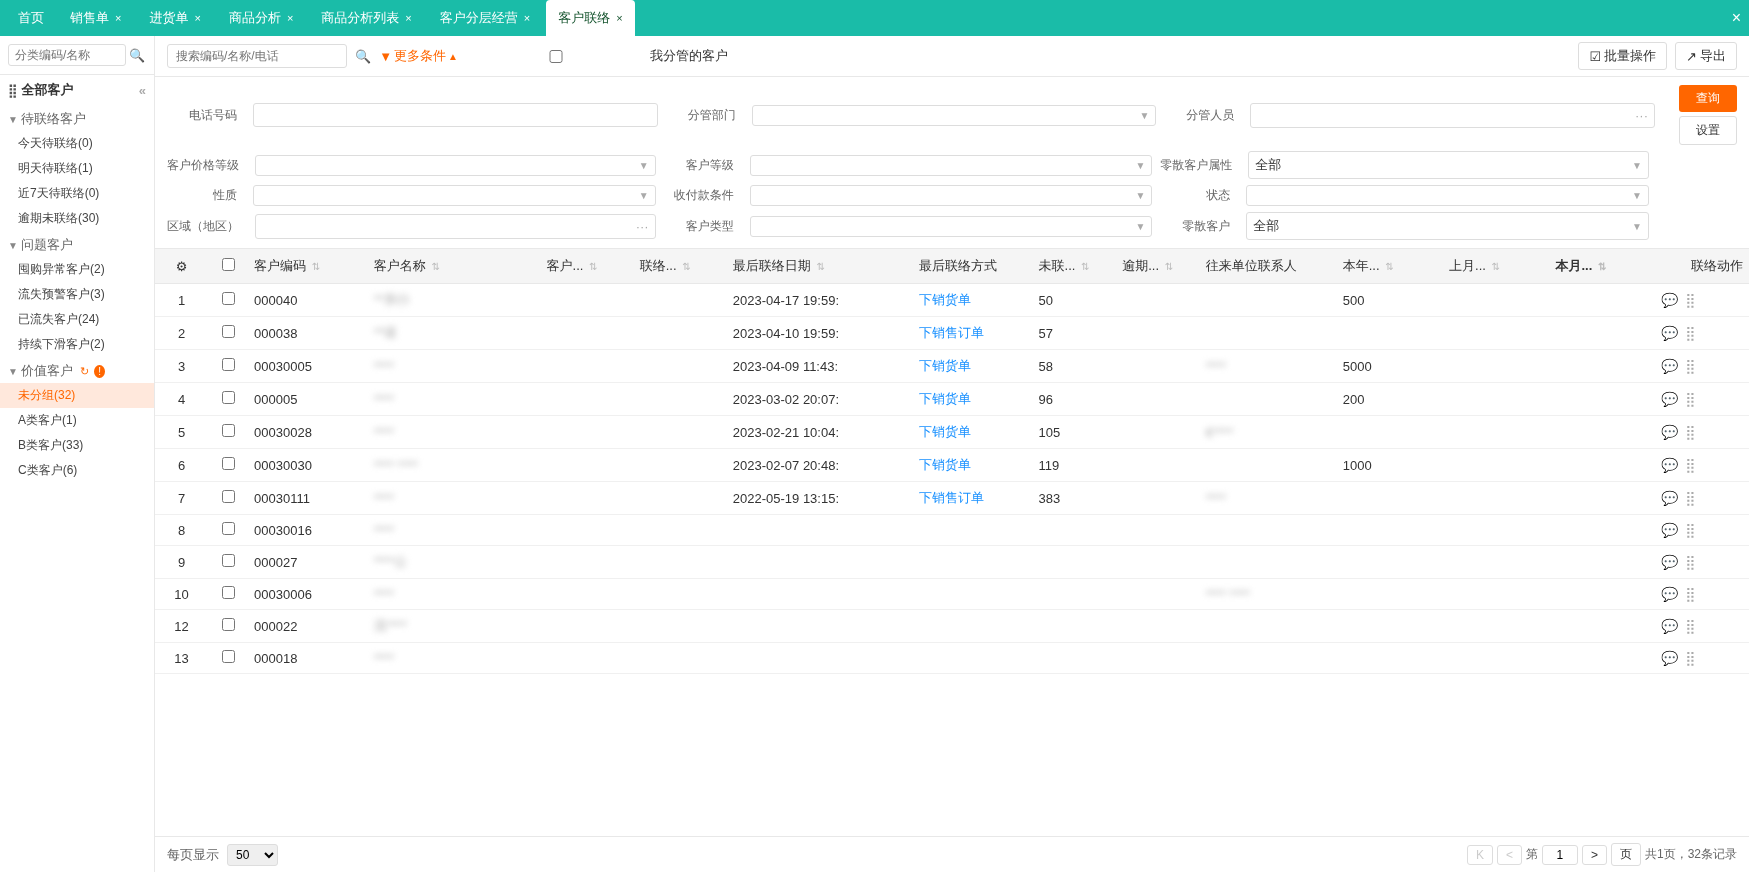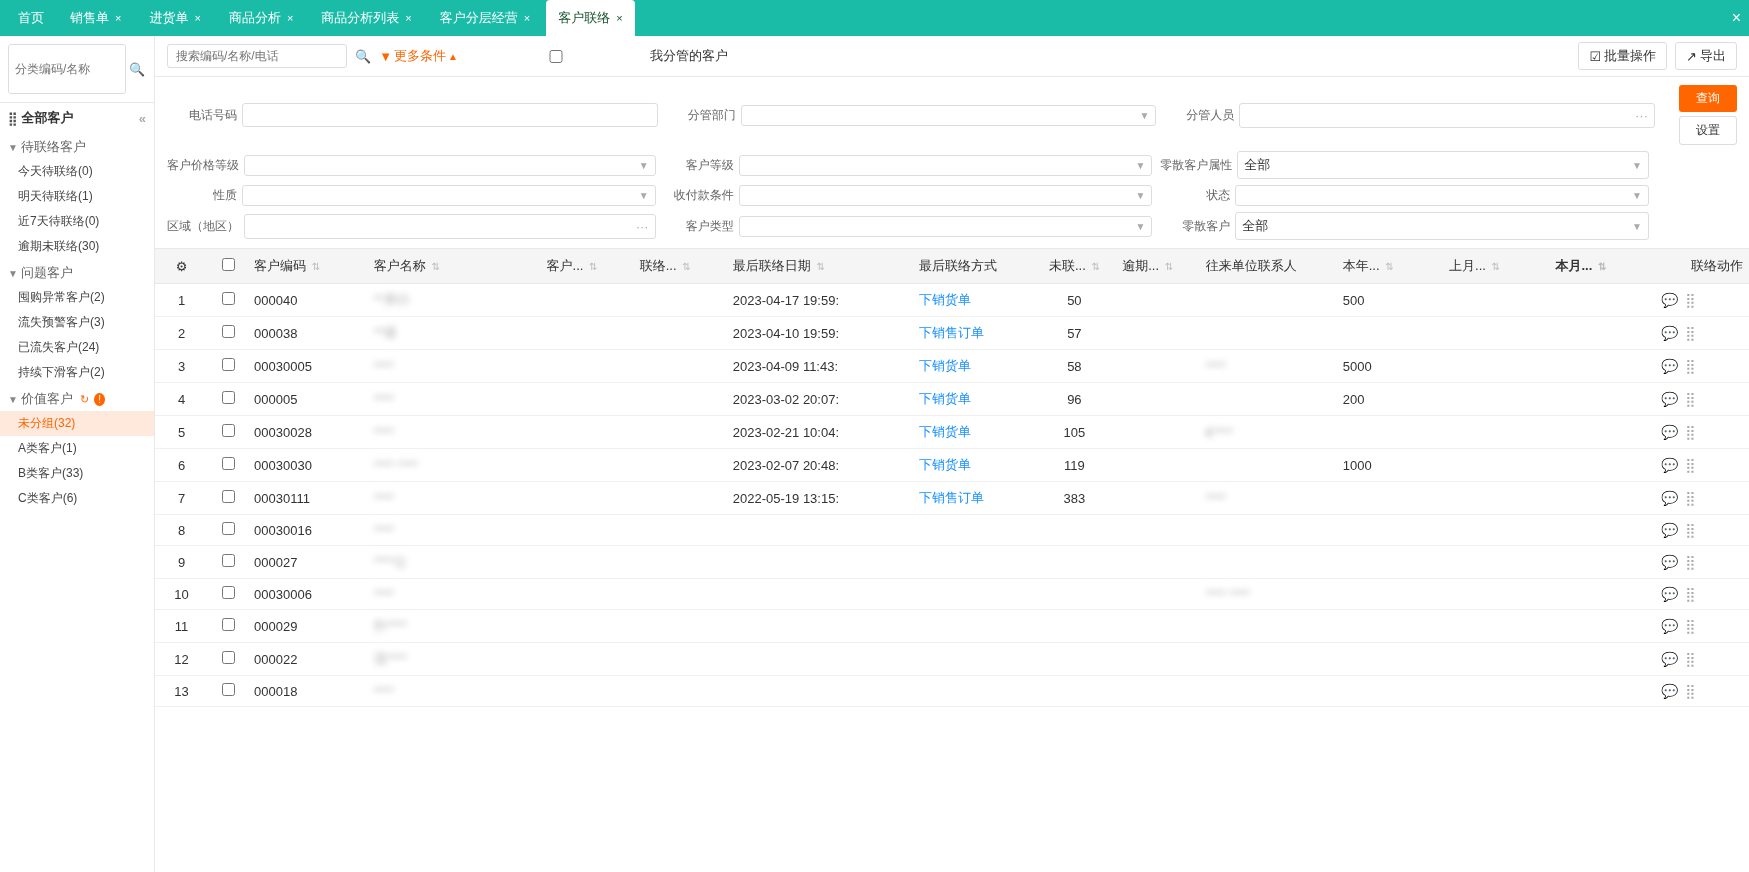--- a/index.html
+++ b/index.html
@@ -26,21 +26,21 @@
 
     
     .sidebar {
       width: 155px; min-width: 155px; background: #fff; border-right: 1px solid #e8e8e8;
       display: flex; flex-direction: column; overflow-y: auto;
     }
     .sidebar-search {
       padding: 8px; border-bottom: 1px solid #e8e8e8; display: flex; align-items: center; gap: 4px;
     }
     .sidebar-search input {
-      border: 1px solid #ddd; border-radius: 3px; padding: 17px 6px; width: 100%; font-size: 12px; color: #999;
+      border: 1px solid #ddd; border-radius: 3px; padding: 3px 6px; width: 100%; font-size: 12px; color: #999;
     }
     .sidebar-search .search-icon { color: #aaa; font-size: 13px; }
 
     .sidebar-section-title {
       display: flex; align-items: center; padding: 6px 8px; font-weight: bold; color: #333;
       cursor: pointer; gap: 4px;
     }
     .sidebar-section-title .grid-icon { color: #555; }
     .sidebar-section-title .collapse-arrow { margin-left: auto; color: #aaa; }
 
@@ -72,21 +72,21 @@
     .btn-batch { border: 1px solid #ddd; background: #fff; padding: 4px 10px; border-radius: 3px; cursor: pointer; font-size: 12px; color: #333; display: flex; align-items: center; gap: 3px; }
     .btn-export { border: 1px solid #ddd; background: #fff; padding: 4px 10px; border-radius: 3px; cursor: pointer; font-size: 12px; color: #333; display: flex; align-items: center; gap: 3px; }
 
     
     .adv-filter {
       background: #fff; border-bottom: 1px solid #e8e8e8; padding: 8px 12px;
     }
     .adv-filter-row { display: flex; align-items: center; gap: 8px; margin-bottom: 6px; }
     .adv-filter-row:last-child { margin-bottom: 0; }
     .filter-field {
-      display: flex; align-items: center; gap: 5px; flex: 1;
+      display: flex; align-items: center; gap: 16px; flex: 1;
     }
     .filter-field label { color: #666; white-space: nowrap; font-size: 12px; min-width: 70px; text-align: right; }
     .filter-field input, .filter-field .select-box {
       border: 1px solid #ddd; border-radius: 3px; padding: 4px 6px; flex: 1;
       font-size: 12px; color: #333; background: #fff; display: flex; align-items: center; justify-content: space-between;
     }
     .filter-field .select-box { cursor: pointer; min-width: 80px; }
     .filter-field .select-box .chev { color: #aaa; font-size: 10px; }
     .filter-actions { display: flex; flex-direction: column; gap: 4px; margin-left: 8px; padding-left: 8px; }
     .btn-query { background: #f60; color: #fff; border: none; border-radius: 3px; padding: 5px 16px; cursor: pointer; font-size: 12px; }
@@ -124,21 +124,21 @@
     .pagination .total-info { color: #666; font-size: 12px; }
 
     .col-no { width: 40px; text-align: center; }
     .col-check { width: 30px; text-align: center; }
     .col-code { width: 90px; }
     .col-name { width: 130px; }
     .col-type { width: 70px; }
     .col-contact { width: 70px; }
     .col-last-date { width: 140px; }
     .col-last-way { width: 90px; }
-    .col-unlinkdays { width: 60px; text-align: center; }
+    .col-unlinkdays { width: 60px; }
     .col-overdue { width: 60px; }
     .col-company-contact { width: 100px; }
     .col-this-year { width: 80px; }
     .col-last-month { width: 80px; }
     .col-this-month { width: 80px; font-weight: bold; }
     .col-action { width: 70px; text-align: right; }
     .col-settings { width: 40px; text-align: center; }
 
     .checkbox-cell { text-align: center; }
     input[type="checkbox"] { cursor: pointer; }
@@ -618,84 +618,79 @@
     <td class="col-last-month"></td>
     <td class="col-this-month"></td>
     <td class="col-action">
       <div class="action-icons">
         <span class="action-icon">💬</span>
         <span class="action-icon">⣿</span>
       </div>
     </td>
   </tr>
             <tr>
-    <td class="col-no" style="text-align:center;">11</td>
-    <td class="checkbox-cell col-check"><input type="checkbox" style=""></td>
-    <td class="col-code">000029</td>
-    <td class="col-name"><span class="blurred">扑****</span></td>
+    <td class="col-no" style="text-align:center;">12</td>
+    <td class="checkbox-cell col-check"><input type="checkbox" style=""></td>
+    <td class="col-code">000022</td>
+    <td class="col-name"><span class="blurred">流****</span></td>
     <td class="col-type"></td>
     <td class="col-contact"></td>
     <td class="col-last-date"></td>
     <td class="col-last-way"></td>
     <td class="col-unlinkdays"></td>
     <td class="col-overdue"></td>
     <td class="col-company-contact"></td>
     <td class="col-this-year"></td>
     <td class="col-last-month"></td>
     <td class="col-this-month"></td>
     <td class="col-action">
       <div class="action-icons">
         <span class="action-icon">💬</span>
         <span class="action-icon">⣿</span>
       </div>
     </td>
   </tr>
             <tr>
-    <td class="col-no" style="text-align:center;">12</td>
-    <td class="checkbox-cell col-check"><input type="checkbox" style=""></td>
-    <td class="col-code">000022</td>
-    <td class="col-name"><span class="blurred">流****</span></td>
+    <td class="col-no" style="text-align:center;">13</td>
+    <td class="checkbox-cell col-check"><input type="checkbox" style=""></td>
+    <td class="col-code">000018</td>
+    <td class="col-name"><span class="blurred">****</span></td>
     <td class="col-type"></td>
     <td class="col-contact"></td>
     <td class="col-last-date"></td>
     <td class="col-last-way"></td>
     <td class="col-unlinkdays"></td>
     <td class="col-overdue"></td>
     <td class="col-company-contact"></td>
     <td class="col-this-year"></td>
     <td class="col-last-month"></td>
     <td class="col-this-month"></td>
     <td class="col-action">
       <div class="action-icons">
         <span class="action-icon">💬</span>
         <span class="action-icon">⣿</span>
       </div>
     </td>
   </tr>
-            <tr>
-    <td class="col-no" style="text-align:center;">13</td>
-    <td class="checkbox-cell col-check"><input type="checkbox" style=""></td>
-    <td class="col-code">000018</td>
-    <td class="col-name"><span class="blurred">****</span></td>
-    <td class="col-type"></td>
-    <td class="col-contact"></td>
-    <td class="col-last-date"></td>
-    <td class="col-last-way"></td>
-    <td class="col-unlinkdays"></td>
-    <td class="col-overdue"></td>
-    <td class="col-company-contact"></td>
-    <td class="col-this-year"></td>
-    <td class="col-last-month"></td>
-    <td class="col-this-month"></td>
-    <td class="col-action">
-      <div class="action-icons">
-        <span class="action-icon">💬</span>
-        <span class="action-icon">⣿</span>
-      </div>
-    </td>
-  </tr>
           </tbody>
       </table>
     </div>
 
+    <div class="pagination">
+      <span class="page-size-label">每页显示</span>
+      <select>
+        <option>50</option>
+        <option>100</option>
+        <option>200</option>
+      </select>
+      <div class="page-nav">
+        <button class="page-btn disabled">K</button>
+        <button class="page-btn disabled">&lt;</button>
+        <span class="page-info">第</span>
+        <input type="text" value="1" style="width: 36px; border: 1px solid rgb(221, 221, 221); border-radius: 3px; padding: 2px 4px; text-align: center; font-size: 12px;">
+        <button class="page-btn">&gt;</button>
+        <button class="page-btn">页</button>
+        <span class="total-info">共1页，32条记录</span>
+      </div>
+    </div>
 
   </div>
 </div>
 
 </body></html>

